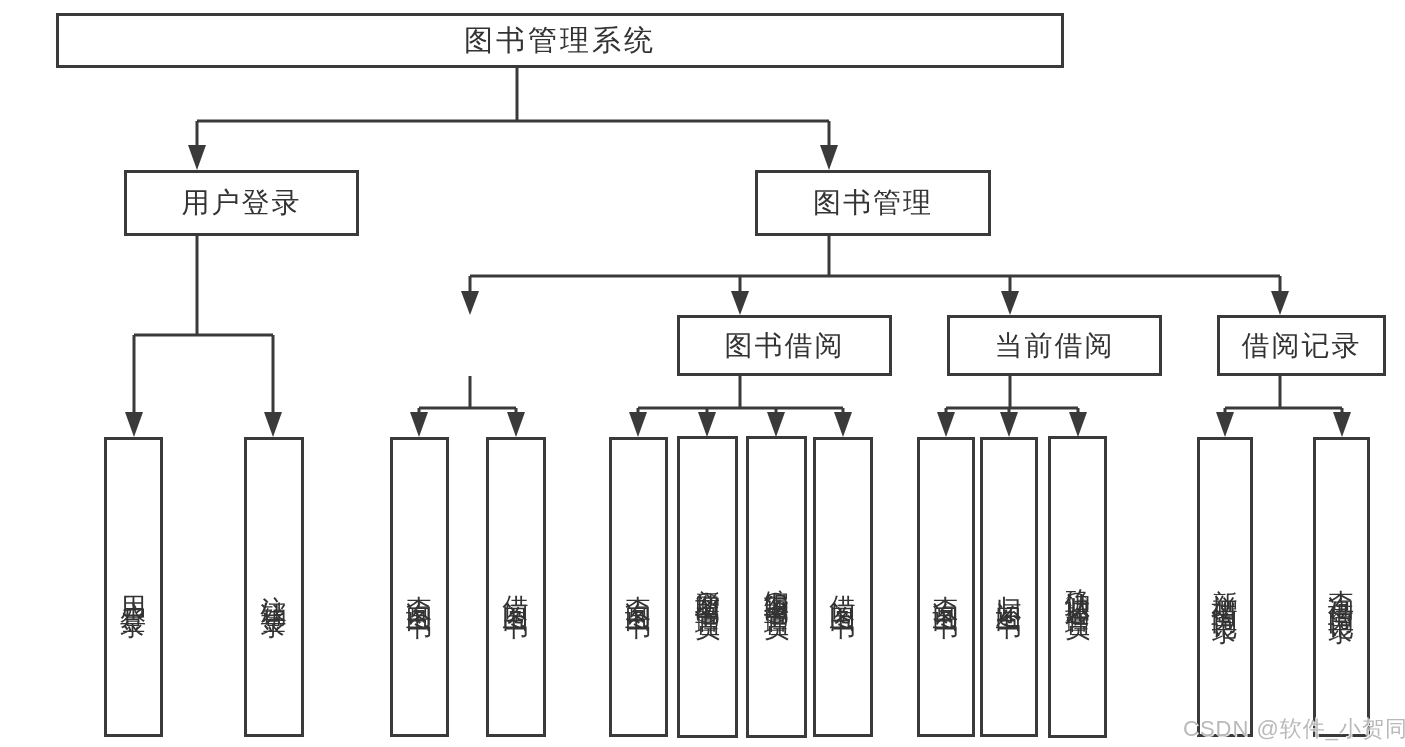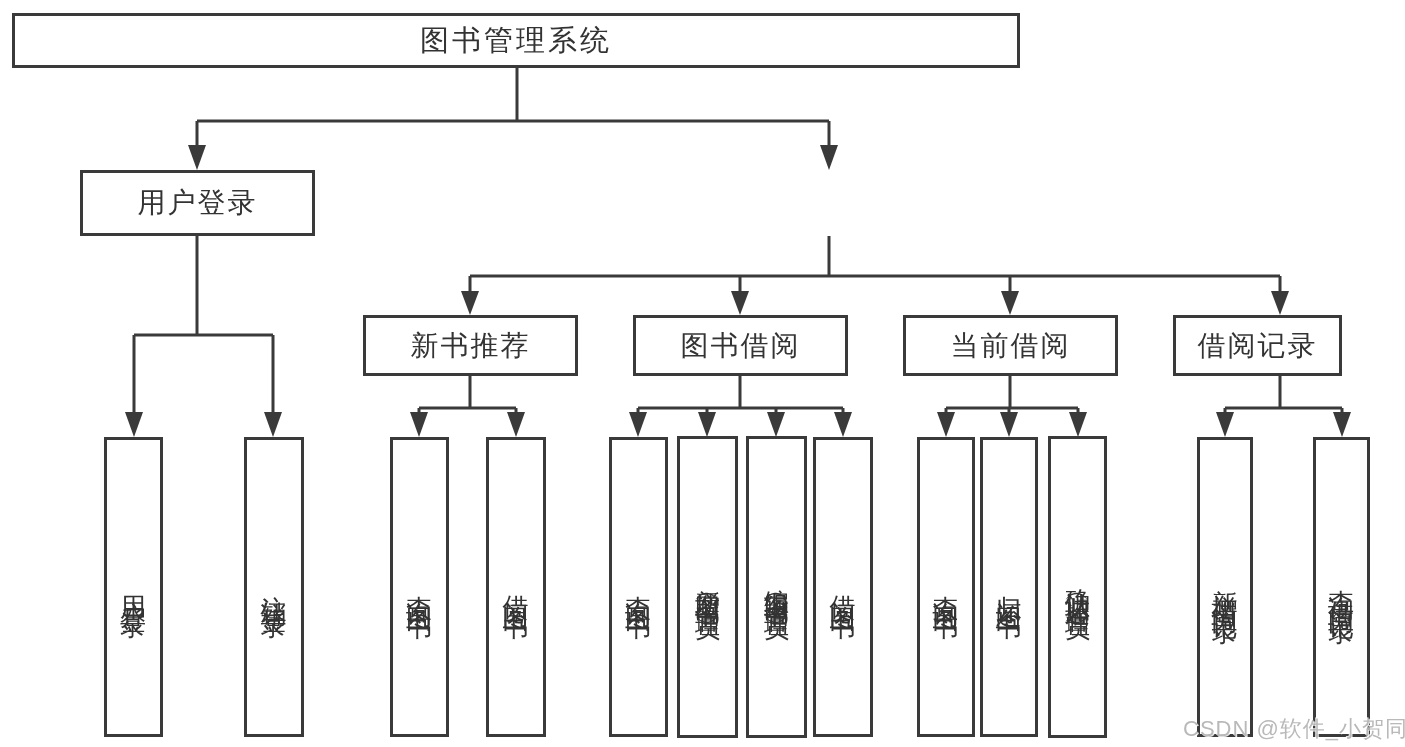--- a/index.html
+++ b/index.html
@@ -44,20 +44,21 @@
     display:flex;
     align-items:center;
     justify-content:center;
     z-index:2;
     color:var(--text-color);
   }
   .hbox{
     font-size:28px;
     letter-spacing:2px;
     white-space:nowrap;
+    margin-left:44px;
   }
   .rootbox{
     font-size:29px;
     letter-spacing:3px;
   }
   .leaf{
     writing-mode:vertical-rl;
     text-orientation:mixed;
     font-size:26px;
     letter-spacing:6px;
@@ -113,22 +114,22 @@
       <polygon points="1000,412 1018,412 1009,437"></polygon>
       <polygon points="1069,412 1087,412 1078,437"></polygon>
       <polygon points="1216,412 1234,412 1225,437"></polygon>
       <polygon points="1333,412 1351,412 1342,437"></polygon>
     </g>
   </svg>
 
   <div class="box hbox rootbox" style="left:12px;top:13px;width:1008px;height:55px">图书管理系统</div>
 
   <div class="box hbox" style="left:80px;top:170px;width:235px;height:66px">用户登录</div>
+  <div class="box hbox" style="left:711px;top:170px;width:236px;height:66px">图书管理</div>
 
-  <div class="box hbox" style="left:363px;top:315px;width:215px;height:61px">新书推荐</div>
   <div class="box hbox" style="left:903px;top:315px;width:215px;height:61px">当前借阅</div>
   <div class="box hbox" style="left:633px;top:315px;width:215px;height:61px">图书借阅</div>
   <div class="box hbox" style="left:1173px;top:315px;width:169px;height:61px">借阅记录</div>
 
   <div class="box leaf" style="left:104px;top:437px;width:59px;height:300px">用户登录</div>
   <div class="box leaf" style="left:244px;top:437px;width:60px;height:300px">注销登录</div>
 
   <div class="box leaf" style="left:390px;top:437px;width:59px;height:300px">查询图书</div>
   <div class="box leaf" style="left:486px;top:437px;width:60px;height:300px">借阅图书</div>
 

